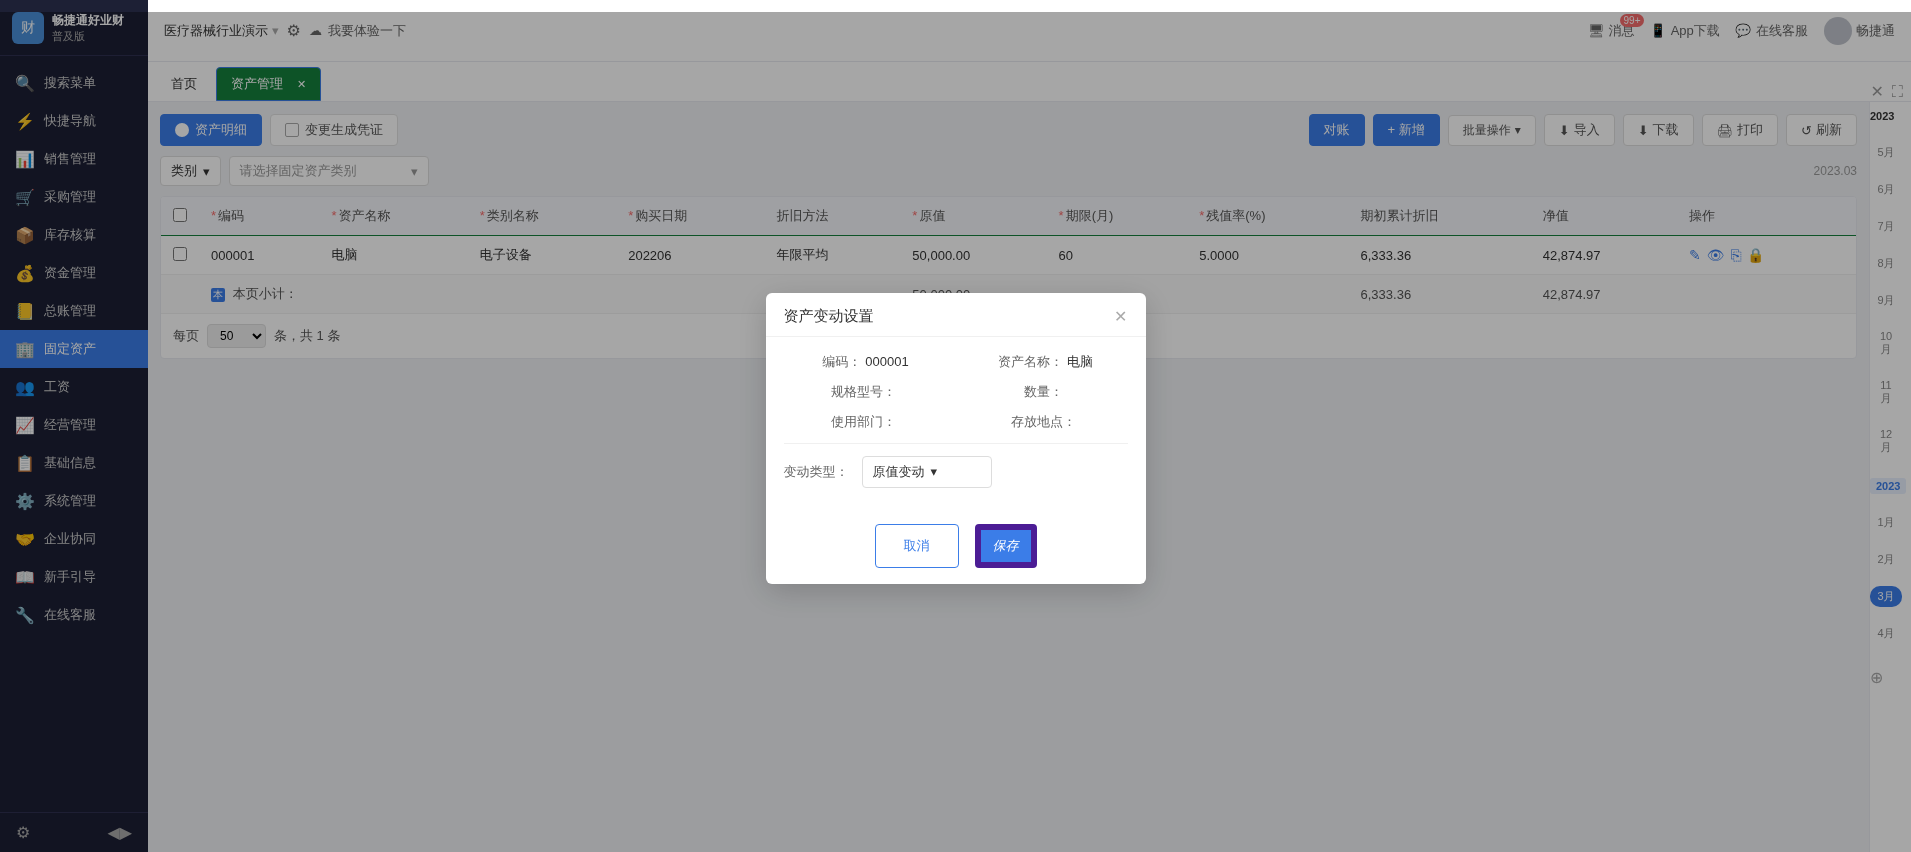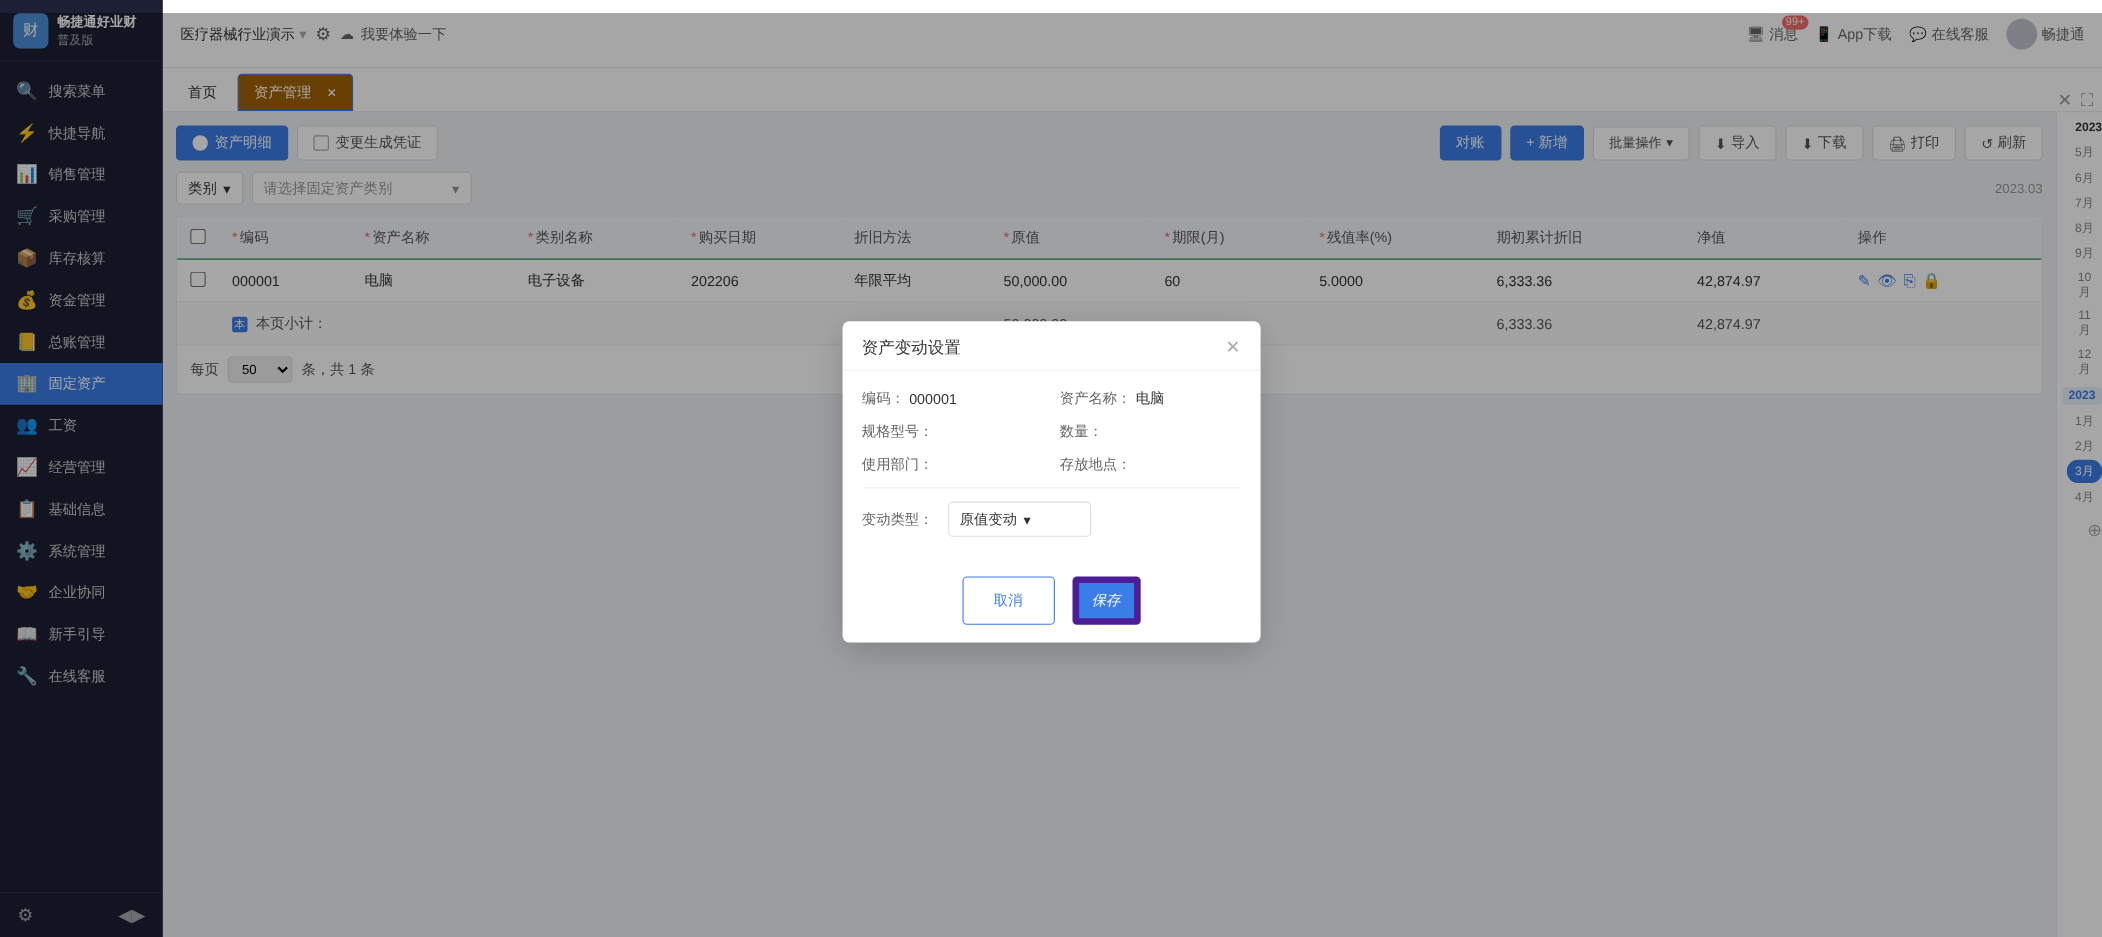--- a/index.html
+++ b/index.html
@@ -60,21 +60,21 @@
     .tabs-bar {
       height: 40px; background: #fff; display: flex; align-items: flex-end; border-bottom: 1px solid #e8eaf0;
       padding: 0 8px; gap: 4px;
     }
     .tab-item {
       height: 34px; display: flex; align-items: center; gap: 6px; padding: 0 14px;
       font-size: 13px; cursor: pointer; border-radius: 4px 4px 0 0; border: 1px solid transparent;
       color: #666;
     }
     .tab-item.active {
-      background: #a16207; color: #fff; border-color: #3b7de8; gap: 12px;
+      background: #15803d; color: #fff; border-color: #3b7de8; gap: 12px;
     }
     .tab-home { color: #333; }
     .tab-close { font-size: 11px; cursor: pointer; margin-left: 2px; }
     .tab-window-controls { margin-left: auto; display: flex; align-items: center; gap: 8px; color: #999; font-size: 16px; }
 
     
     .page-content { flex: 1; display: flex; overflow: hidden; }
     .content-area { flex: 1; padding: 12px; overflow: auto; position: relative; }
 
     
@@ -131,21 +131,21 @@
     .op-icon { color: #3b7de8; cursor: pointer; font-size: 14px; }
     .checkbox { width: 14px; height: 14px; border: 1px solid #ddd; border-radius: 2px; cursor: pointer; }
 
     
     .pagination { display: flex; align-items: center; gap: 8px; padding: 10px 12px; font-size: 13px; color: #555; }
     .page-select { padding: 3px 8px; border: 1px solid #ddd; border-radius: 4px; font-size: 12px; }
 
     
     .timeline {
       width: 42px; background: #fff; border-left: 1px solid #e8eaf0; display: flex;
-      flex-direction: column; align-items: flex-end; padding: 8px 0; gap: 2px; font-size: 11px; color: #888;
+      flex-direction: column; align-items: flex-start; padding: 8px 0; gap: 16px; font-size: 11px; color: #888;
     }
     .timeline-month { padding: 3px 6px; border-radius: 10px; cursor: pointer; width: 32px; text-align: center; }
     .timeline-month.active { background: #3b7de8; color: #fff; }
 
     
     .overlay {
       position: fixed; top: 12px; left: 0; width: 100%; height: 100%;
       background: rgba(0,0,0,0.35); z-index: 100; display: flex; align-items: center; justify-content: center;
     }
 
@@ -154,21 +154,21 @@
       background: #fff; border-radius: 6px; box-shadow: 0 8px 32px rgba(0,0,0,0.18);
       width: 380px; padding: 0; position: relative; z-index: 101;
     }
     .dialog-header {
       display: flex; align-items: center; justify-content: space-between;
       padding: 14px 18px 10px; border-bottom: 1px solid #f0f0f0; font-size: 15px; font-weight: 500; color: #333;
     }
     .dialog-close { cursor: pointer; color: #aaa; font-size: 16px; }
     .dialog-body { padding: 16px 18px; }
     .dialog-row { display: flex; gap: 16px; margin-bottom: 12px; font-size: 13px; }
-    .dialog-field { flex: 1; display: flex; align-items: center; gap: 4px; }
+    .dialog-field { flex: 1; display: flex; align-items: center; gap: 4px; justify-content: center; }
     .dialog-label { color: #666; white-space: nowrap; }
     .dialog-value { color: #333; }
     .dialog-divider { border: none; border-top: 1px solid #f0f0f0; margin: 8px 0 12px; }
     .dialog-select-row { display: flex; align-items: center; gap: 8px; margin-bottom: 12px; font-size: 13px; }
     .dialog-select-label { color: #666; white-space: nowrap; min-width: 70px; }
     .dialog-select-box {
       display: flex; align-items: center; gap: 6px; border: 1px solid #ddd; border-radius: 4px;
       padding: 6px 10px; font-size: 13px; color: #333; min-width: 130px; cursor: pointer;
       background: #fff;
     }

